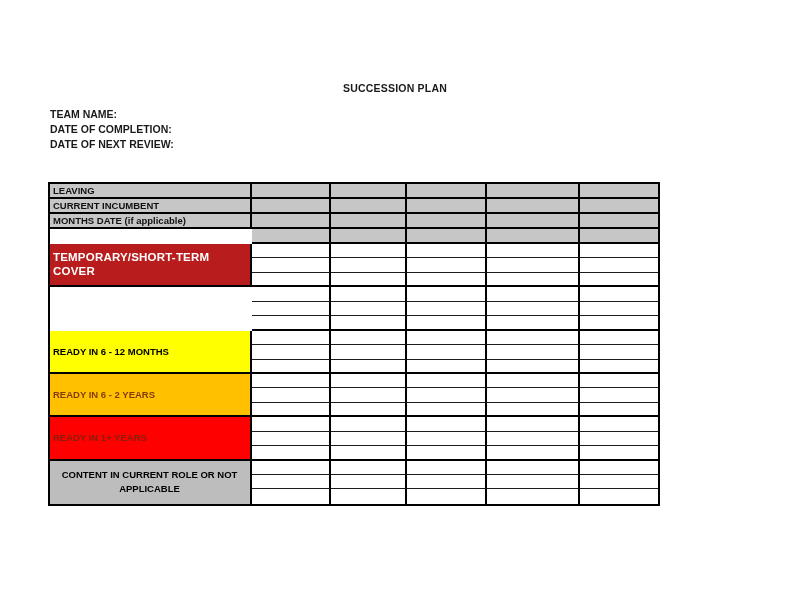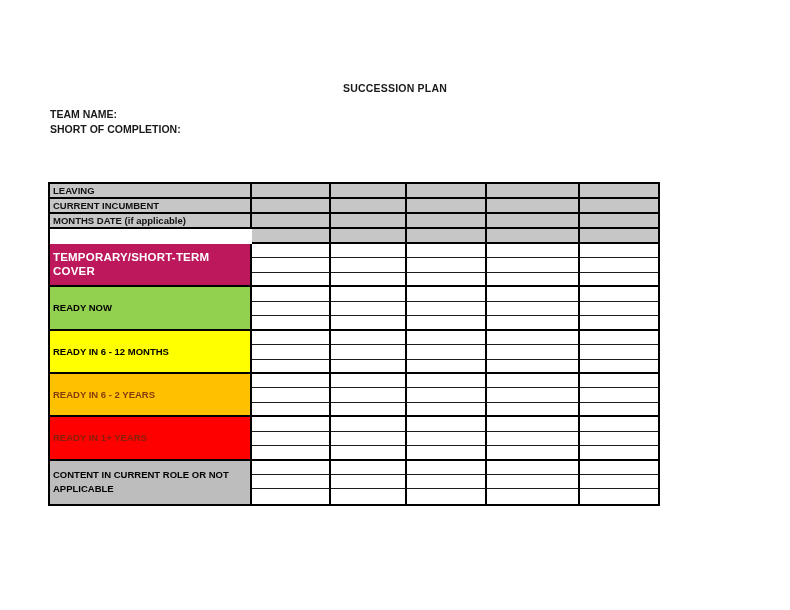--- a/index.html
+++ b/index.html
@@ -33,21 +33,21 @@
   }
   .cell{
     box-sizing:border-box;
     border-right:2px solid #000;
     border-bottom:2px solid #000;
     display:flex;align-items:center;
     overflow:hidden;
   }
   .cell.thin{border-bottom:1px solid #1c1c1c;}
   .cell.col6{border-right:none;}
-  .cell.nob{border-bottom:none;}
+  .cell.nob{border-bottom:none;text-align:center;}
   .hdr-label{
     font-size:9.5px;font-weight:bold;color:#111;
     padding-left:3px;white-space:nowrap;
   }
   .sec-label{
     font-size:9.5px;font-weight:bold;
     padding-left:3px;padding-right:4px;
     line-height:1.2;
   }
   .sec-lbl-0{font-size:11.5px;letter-spacing:0.2px;}
@@ -55,21 +55,22 @@
 </style>
 </head>
 <body>
 
 <div class="page">
 
   <div class="doc-title">SUCCESSION PLAN</div>
 
   <div class="meta">
     <div class="line">TEAM NAME:</div>
-    <div class="line">SHORT OF COMPLETION:</div>
+    <div class="line">DATE OF COMPLETION:</div>
+    <div class="line">DATE OF NEXT REVIEW:</div>
   </div>
 
   <div class="tbl">
       <div class="cell hdr-label" style="grid-area: 1 / 1; background: rgb(198, 198, 198);">LEAVING</div>
       <div class="cell" style="grid-area: 1 / 2; background: rgb(198, 198, 198);"></div>
       <div class="cell" style="grid-area: 1 / 3; background: rgb(198, 198, 198);"></div>
       <div class="cell" style="grid-area: 1 / 4; background: rgb(198, 198, 198);"></div>
       <div class="cell" style="grid-area: 1 / 5; background: rgb(198, 198, 198);"></div>
       <div class="cell col6" style="grid-area: 1 / 6; background: rgb(198, 198, 198);"></div>
       <div class="cell hdr-label" style="grid-area: 2 / 1; background: rgb(198, 198, 198);">CURRENT INCUMBENT</div>
@@ -82,37 +83,36 @@
       <div class="cell" style="grid-area: 3 / 2; background: rgb(198, 198, 198);"></div>
       <div class="cell" style="grid-area: 3 / 3; background: rgb(198, 198, 198);"></div>
       <div class="cell" style="grid-area: 3 / 4; background: rgb(198, 198, 198);"></div>
       <div class="cell" style="grid-area: 3 / 5; background: rgb(198, 198, 198);"></div>
       <div class="cell col6" style="grid-area: 3 / 6; background: rgb(198, 198, 198);"></div>
       <div class="cell" style="grid-area: 4 / 2; background: rgb(198, 198, 198);"></div>
       <div class="cell" style="grid-area: 4 / 3; background: rgb(198, 198, 198);"></div>
       <div class="cell" style="grid-area: 4 / 4; background: rgb(198, 198, 198);"></div>
       <div class="cell" style="grid-area: 4 / 5; background: rgb(198, 198, 198);"></div>
       <div class="cell col6" style="grid-area: 4 / 6; background: rgb(198, 198, 198);"></div>
-      <div class="cell sec-label sec-lbl-0" style="grid-area: 5 / 1 / span 3; background: #be185d; color: rgb(255, 255, 255);">TEMPORARY/SHORT-TERM COVER</div>
+      <div class="cell sec-label sec-lbl-0" style="grid-area: 5 / 1 / span 3; background: #b91c1c; color: rgb(255, 255, 255);">TEMPORARY/SHORT-TERM COVER</div>
       <div class="cell thin" style="grid-area: 5 / 2; background: rgb(255, 255, 255);"></div>
       <div class="cell thin" style="grid-area: 5 / 3; background: rgb(255, 255, 255);"></div>
       <div class="cell thin" style="grid-area: 5 / 4; background: rgb(255, 255, 255);"></div>
       <div class="cell thin" style="grid-area: 5 / 5; background: rgb(255, 255, 255);"></div>
       <div class="cell col6 thin" style="grid-area: 5 / 6; background: rgb(255, 255, 255);"></div>
       <div class="cell thin" style="grid-area: 6 / 2; background: rgb(255, 255, 255);"></div>
       <div class="cell thin" style="grid-area: 6 / 3; background: rgb(255, 255, 255);"></div>
       <div class="cell thin" style="grid-area: 6 / 4; background: rgb(255, 255, 255);"></div>
       <div class="cell thin" style="grid-area: 6 / 5; background: rgb(255, 255, 255);"></div>
       <div class="cell col6 thin" style="grid-area: 6 / 6; background: rgb(255, 255, 255);"></div>
       <div class="cell" style="grid-area: 7 / 2; background: rgb(255, 255, 255);"></div>
       <div class="cell" style="grid-area: 7 / 3; background: rgb(255, 255, 255);"></div>
       <div class="cell" style="grid-area: 7 / 4; background: rgb(255, 255, 255);"></div>
       <div class="cell" style="grid-area: 7 / 5; background: rgb(255, 255, 255);"></div>
       <div class="cell col6" style="grid-area: 7 / 6; background: rgb(255, 255, 255);"></div>
-      <div class="cell sec-label sec-lbl-1" style="grid-area: 8 / 1 / span 3; background: rgb(146, 208, 80); color: rgb(0, 0, 0);">READY NOW</div>
       <div class="cell thin" style="grid-area: 8 / 2; background: rgb(255, 255, 255);"></div>
       <div class="cell thin" style="grid-area: 8 / 3; background: rgb(255, 255, 255);"></div>
       <div class="cell thin" style="grid-area: 8 / 4; background: rgb(255, 255, 255);"></div>
       <div class="cell thin" style="grid-area: 8 / 5; background: rgb(255, 255, 255);"></div>
       <div class="cell col6 thin" style="grid-area: 8 / 6; background: rgb(255, 255, 255);"></div>
       <div class="cell thin" style="grid-area: 9 / 2; background: rgb(255, 255, 255);"></div>
       <div class="cell thin" style="grid-area: 9 / 3; background: rgb(255, 255, 255);"></div>
       <div class="cell thin" style="grid-area: 9 / 4; background: rgb(255, 255, 255);"></div>
       <div class="cell thin" style="grid-area: 9 / 5; background: rgb(255, 255, 255);"></div>
       <div class="cell col6 thin" style="grid-area: 9 / 6; background: rgb(255, 255, 255);"></div>

